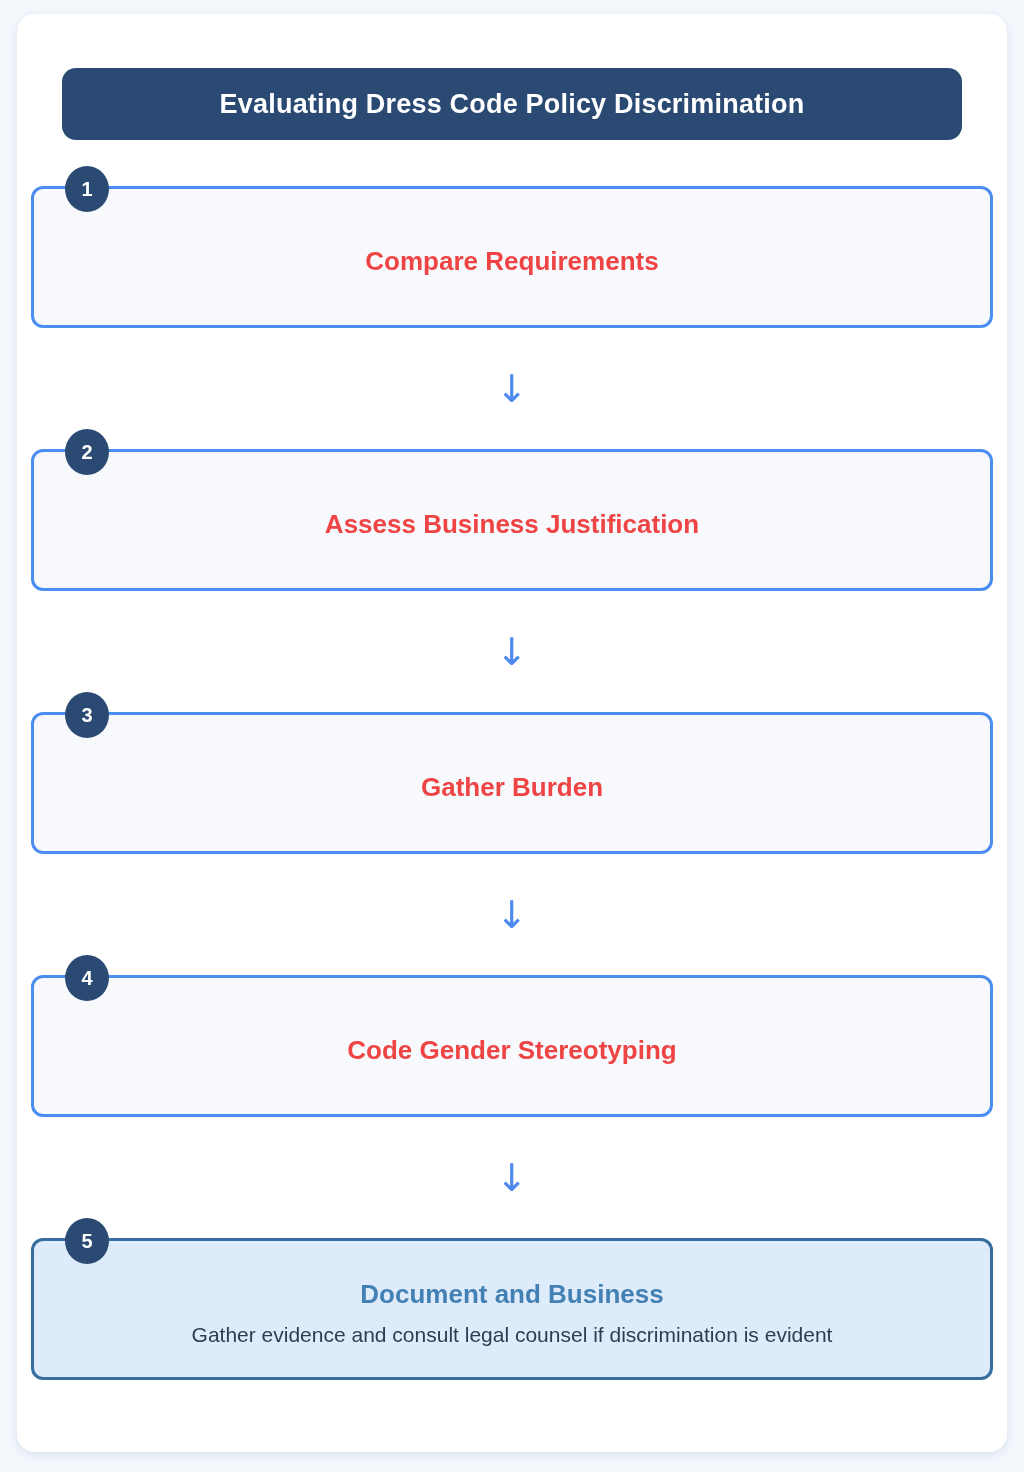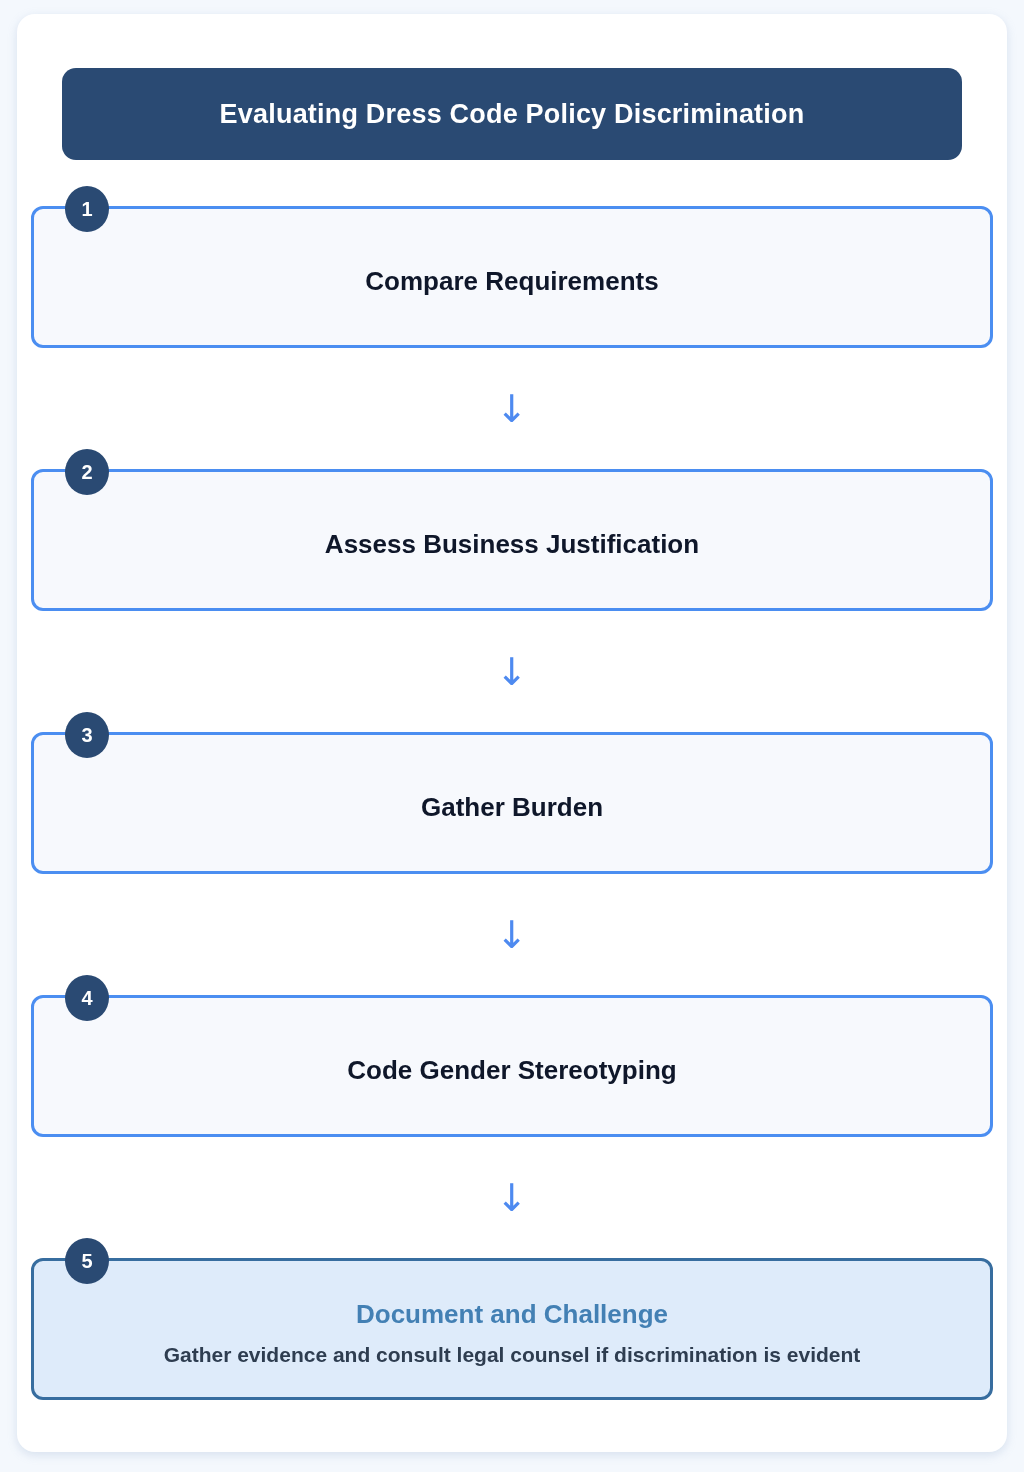--- a/index.html
+++ b/index.html
@@ -19,21 +19,21 @@
     width: 990px;
     height: 1438px;
     background: #ffffff;
     border-radius: 18px;
     box-shadow: 0 3px 10px rgba(140, 165, 200, 0.28);
     box-sizing: border-box;
     padding-top: 54px;
   }
   .header {
     width: 900px;
-    height: 92px;
+    height: 72px;
     margin: 0 auto;
     background: var(--header-bg, #2a4a73);
     border-radius: 14px;
     display: flex;
     align-items: center;
     justify-content: center;
     color: #ffffff;
     font-size: 27px;
     font-weight: bold;
     letter-spacing: 0.2px;
@@ -73,35 +73,34 @@
     color: #ffffff;
     display: flex;
     align-items: center;
     justify-content: center;
     font-size: 20px;
     font-weight: bold;
   }
   .step-title {
     font-size: 26px;
     font-weight: bold;
-    color: #0f172a;
+    color: #ef4444;
     line-height: 1;
   }
   .step-box.final .step-title {
     color: #4380b4;
   }
   .step-subtitle {
     font-size: 21px;
     font-style: italic;
     color: #2e3d50;
     line-height: 1;
   }
   .step-box.final .step-subtitle {
     font-style: normal;
-    font-weight: bold;
   }
   .arrow-row {
     height: 121px;
     display: flex;
     align-items: center;
     justify-content: center;
   }
   .arrow {
     font-family: "DejaVu Sans", sans-serif;
     font-size: 38px;
@@ -161,19 +160,19 @@
     <div class="arrow-row">
       <span class="arrow">↓</span>
     </div>
   </div>
 
   <div class="step-wrap">
     <div class="step-box final">
       <div class="badge">
         <span>5</span>
       </div>
-      <div class="step-title">Document and Challenge</div>
+      <div class="step-title">Document and Business</div>
       <div class="step-subtitle">Gather evidence and consult legal counsel if discrimination is evident</div>
     </div>
 
   </div>
 </div>
 </div>
 
 </body></html>

